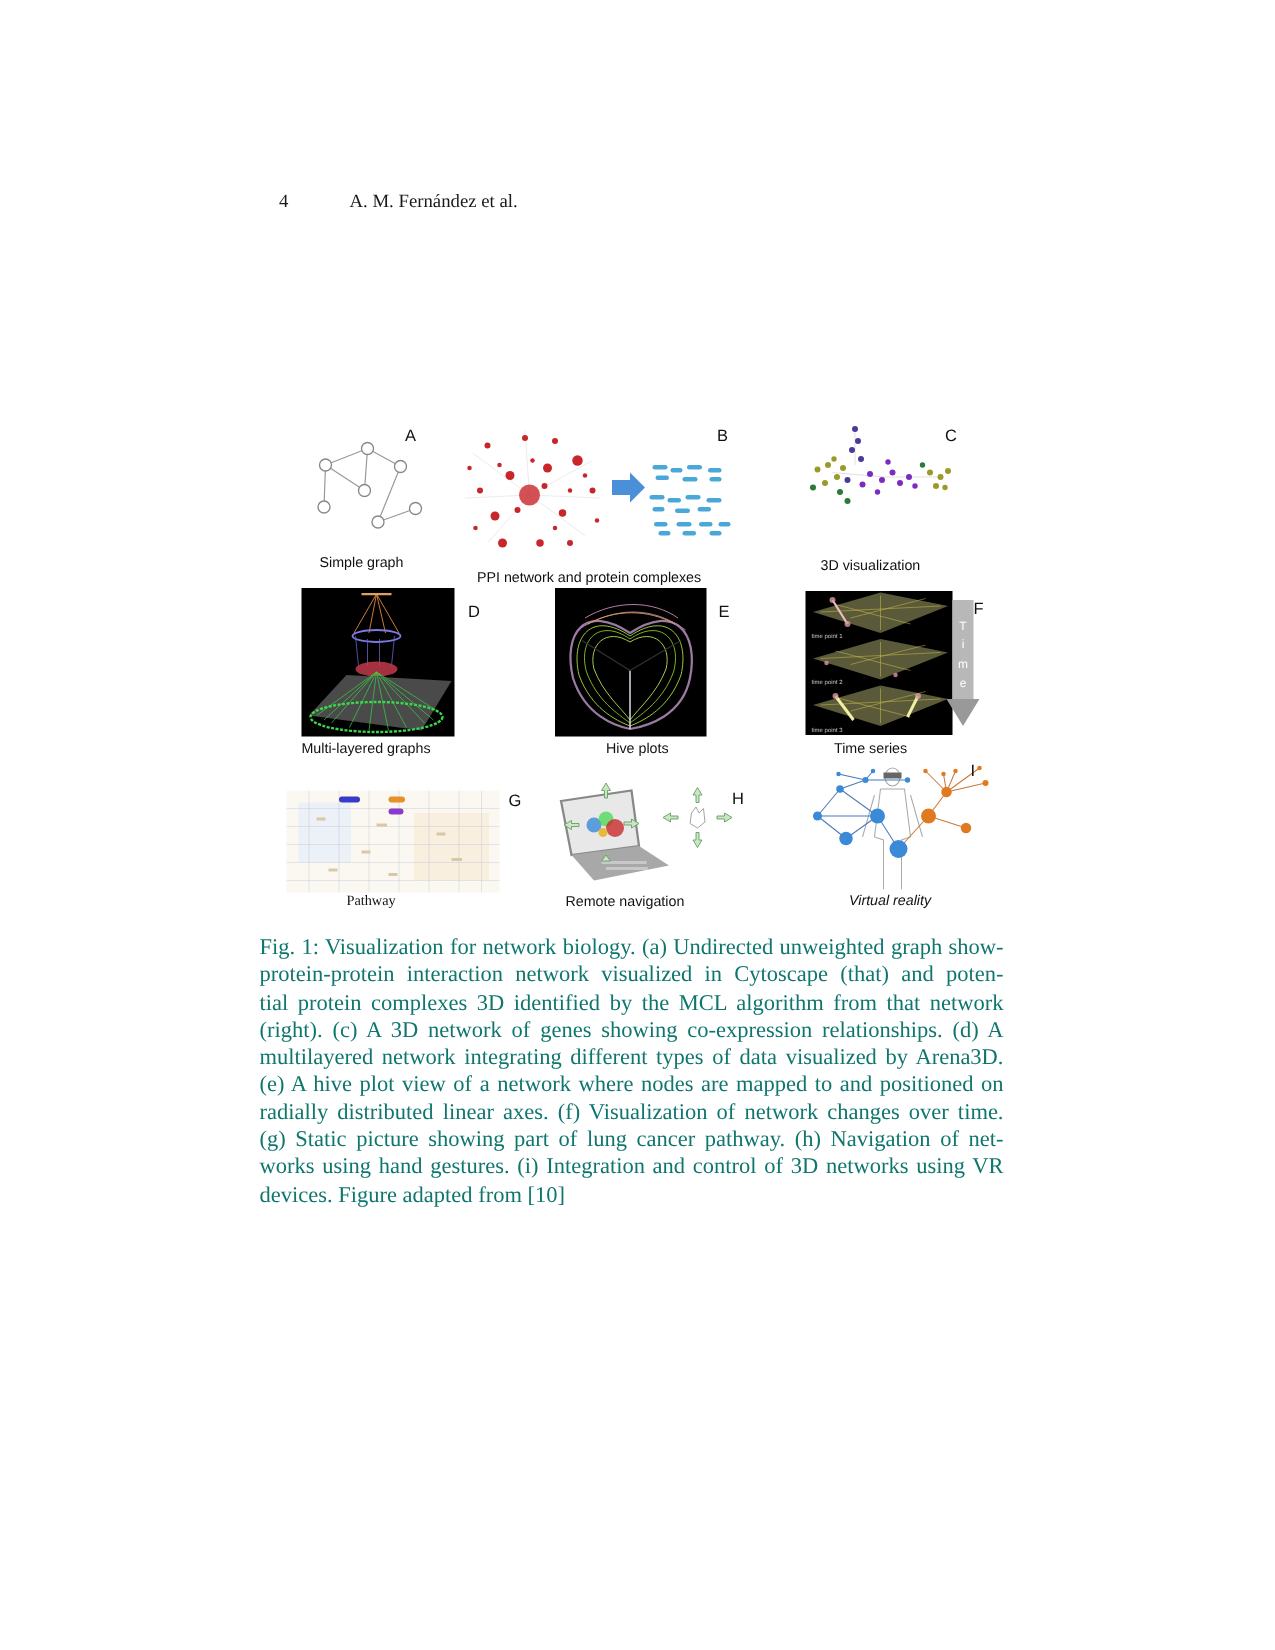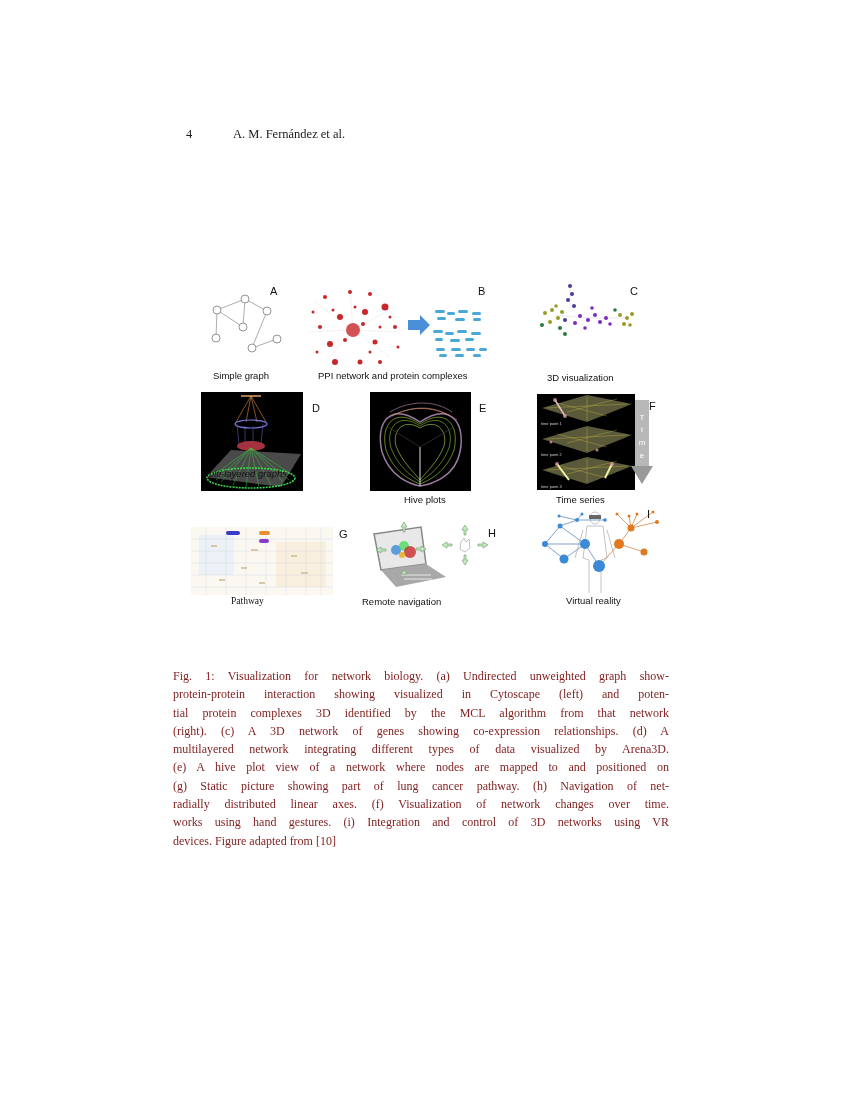--- a/index.html
+++ b/index.html
@@ -2,21 +2,21 @@
 <html><head>
 <meta charset="utf-8">
 <style>
   html,body{margin:0;padding:0;background:#fff;}
   body{width:850px;height:1100px;position:relative;overflow:hidden;font-family:"DejaVu Serif","Liberation Serif",serif;color:#1a1a1a;}
   .header{position:absolute;top:127px;left:186px;font-size:12.5px;font-family:"Liberation Serif",serif;}
   .header .pg{display:inline-block;width:47px;}
   .panel{position:absolute;}
   .plabel{position:absolute;font-family:"Liberation Sans",sans-serif;font-size:11px;color:#111;}
   .pcap{position:absolute;font-family:"Liberation Sans",sans-serif;font-size:9.5px;color:#111;white-space:nowrap;}
-  .caption{position:absolute;left:173px;top:623px;width:496px;font-family:"Liberation Serif",serif;font-size:12px;line-height:18.3px;text-align:justify;color:#7f1d1d;margin-top:44px;}
+  .caption{position:absolute;left:173px;top:623px;width:496px;font-family:"Liberation Serif",serif;font-size:15px;line-height:18.3px;text-align:justify;color:#0f766e;}
   .caption .ln{display:block;text-align:justify;text-align-last:justify;white-space:nowrap;}
   .caption .ln.last{text-align-last:left;}
   svg{display:block;}
 </style>
 </head>
 <body>
 
 <div class="header">
   <span class="pg">4</span><span>A. M. Fernández et al.</span>
 </div>
@@ -103,21 +103,21 @@
         <rect x="146" y="66" width="10" height="3" rx="1.5"></rect>
         <rect x="161" y="66" width="9" height="3" rx="1.5"></rect>
         <rect x="174" y="66" width="8" height="3" rx="1.5"></rect>
       <rect x="134" y="72" width="8" height="3" rx="1.5"></rect>
         <rect x="150" y="72" width="9" height="3" rx="1.5"></rect>
         <rect x="168" y="72" width="8" height="3" rx="1.5"></rect>
     </g>
   </svg>
 </div>
 <div class="plabel" style="left:478px;top:285px;">B</div>
-<div class="pcap" style="left:318px;top:370px;text-align:center;">PPI network and protein complexes</div>
+<div class="pcap" style="left:318px;top:380px;text-align:center;">PPI network and protein complexes</div>
 
 <div class="panel" style="left:530px;top:280px;width:115px;height:65px;">
   <svg width="115" height="65">
     <g stroke="#bbb" stroke-width="0.3">
       <line x1="25" y1="35" x2="60" y2="38"></line>
         <line x1="60" y1="38" x2="95" y2="38"></line>
         <line x1="40" y1="5" x2="40" y2="30"></line>
     </g>
     <g fill="#9a9a2a">
         <circle cx="15" cy="33" r="2"></circle>
@@ -188,21 +188,21 @@
         <line x1="50" y1="56" x2="70" y2="93"></line>
         <line x1="50" y1="56" x2="82" y2="90"></line>
         <line x1="50" y1="56" x2="92" y2="83"></line>
         <line x1="50" y1="56" x2="15" y2="88"></line>
         <line x1="50" y1="56" x2="88" y2="88"></line>
     </g>
     <ellipse cx="50" cy="86" rx="44" ry="10" fill="none" stroke="#3ad84a" stroke-width="1.6" stroke-dasharray="2,1"></ellipse>
   </svg>
 </div>
 <div class="plabel" style="left:312px;top:402px;">D</div>
-<div class="pcap" style="left:201px;top:468px;font-style:italic;">Multi-layered graphs</div>
+<div class="pcap" style="left:201px;top:494px;">Multi-layered graphs</div>
 
 <div class="panel" style="left:370px;top:392px;width:101px;height:99px;background:#000;">
   <svg width="101" height="99">
     <path d="M50,30 C20,10 5,30 12,60 C20,85 40,92 50,94 C62,92 85,85 90,60 C96,30 80,10 50,30Z" fill="none" stroke="#9a7aa0" stroke-width="1.5"></path>
     <g fill="none" stroke-width="0.6">
       <path d="M50,32 C25,15 10,32 16,58 C24,80 40,88 50,92" stroke="#aadc3a"></path>
       <path d="M50,34 C30,20 15,34 21,56 C28,75 42,84 50,90" stroke="#8ac82a"></path>
       <path d="M50,36 C34,26 22,38 26,54 C32,70 44,80 50,88" stroke="#b8e05a"></path>
       <path d="M50,32 C75,15 90,32 84,58 C76,80 60,88 50,92" stroke="#aadc3a"></path>
       <path d="M50,34 C70,20 85,34 79,56 C72,75 58,84 50,90" stroke="#8ac82a"></path>
@@ -325,21 +325,21 @@
       <polygon points="38,48 41,52 35,52"></polygon>
       <polygon points="96,8 99,3 102,8 100,8 100,13 98,13 98,8"></polygon>
       <polygon points="96,38 99,43 102,38 100,38 100,33 98,33 98,38"></polygon>
       <polygon points="76,23 81,20 81,22 86,22 86,24 81,24 81,26"></polygon>
       <polygon points="122,23 117,20 117,22 112,22 112,24 117,24 117,26"></polygon>
     </g>
     <path d="M95,20 L98,16 L100,20 L103,17 L104,26 L99,30 L94,27Z" fill="#fff" stroke="#999" stroke-width="0.6"></path>
   </svg>
 </div>
 <div class="plabel" style="left:488px;top:527px;">H</div>
-<div class="pcap" style="left:362px;top:596px;">Remote navigation</div>
+<div class="pcap" style="left:377px;top:596px;">Remote navigation</div>
 
 <div class="panel" style="left:537px;top:508px;width:125px;height:85px;">
   <svg width="125" height="85">
     <g fill="none" stroke="#aaa" stroke-width="0.7">
       <ellipse cx="58" cy="10" rx="5" ry="6"></ellipse>
       <path d="M50,18 L66,18 L70,50 L64,52 L64,85 M50,18 L46,50 L52,52 L52,85 M46,22 L38,50 M70,22 L78,50"></path>
     </g>
     <rect x="52" y="7" width="12" height="4" fill="#666"></rect>
     <g stroke="#4a7ab8" stroke-width="0.7">
       <line x1="8" y1="36" x2="23" y2="18"></line>
@@ -380,26 +380,26 @@
         <circle cx="107" cy="44" r="3.5"></circle>
         <circle cx="120" cy="14" r="2"></circle>
         <circle cx="92" cy="8" r="1.5"></circle>
         <circle cx="100" cy="6" r="1.5"></circle>
         <circle cx="80" cy="6" r="1.5"></circle>
         <circle cx="116" cy="4" r="1.5"></circle>
       </g>
   </svg>
 </div>
 <div class="plabel" style="left:647px;top:508px;">I</div>
-<div class="pcap" style="left:566px;top:595px;">Virtual reality</div>
+<div class="pcap" style="left:566px;top:595px;font-style:italic;">Virtual reality</div>
 
 <div class="caption">
   <span class="ln">Fig. 1: Visualization for network biology. (a) Undirected unweighted graph show-</span>
-  <span class="ln">protein-protein interaction showing visualized in Cytoscape (left) and poten-</span>
+  <span class="ln">protein-protein interaction network visualized in Cytoscape (that) and poten-</span>
   <span class="ln">tial protein complexes 3D identified by the MCL algorithm from that network</span>
   <span class="ln">(right). (c) A 3D network of genes showing co-expression relationships. (d) A</span>
   <span class="ln">multilayered network integrating different types of data visualized by Arena3D.</span>
   <span class="ln">(e) A hive plot view of a network where nodes are mapped to and positioned on</span>
+  <span class="ln">radially distributed linear axes. (f) Visualization of network changes over time.</span>
   <span class="ln">(g) Static picture showing part of lung cancer pathway. (h) Navigation of net-</span>
-  <span class="ln">radially distributed linear axes. (f) Visualization of network changes over time.</span>
   <span class="ln">works using hand gestures. (i) Integration and control of 3D networks using VR</span>
   <span class="ln last">devices. Figure adapted from [10]</span>
 </div>
 
 </body></html>

